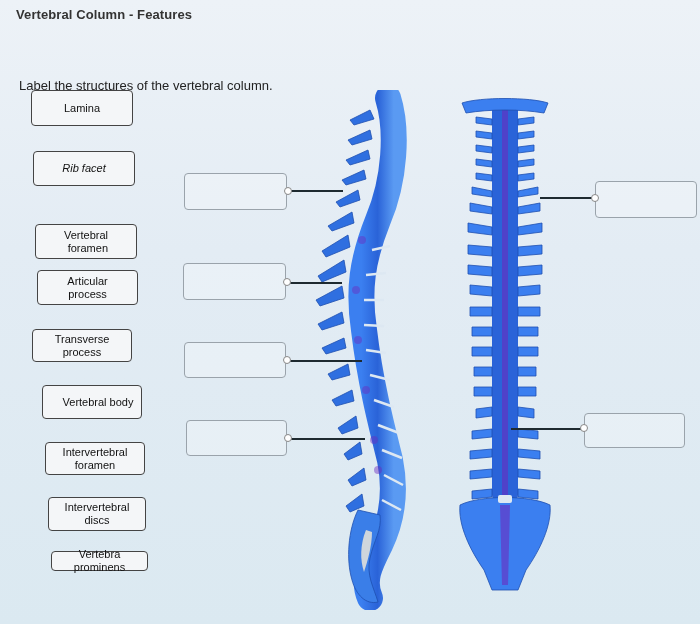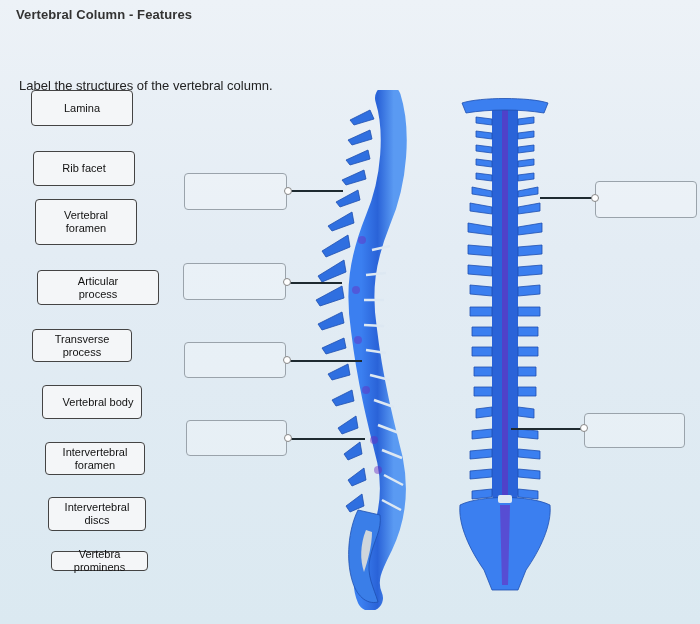--- a/index.html
+++ b/index.html
@@ -43,28 +43,28 @@
 </head>
 <body>
 
 <div class="title">Vertebral Column - Features</div>
 <div class="instructions">Label the structures of the vertebral column.</div>
 
 <div>
   <div class="label-chip" style="left:31px;top:90px;width:102px;height:36px;">
       <span style="white-space:pre">Lamina</span>
     </div>
-  <div class="label-chip" style="left:33px;top:151px;width:102px;height:35px;">
+  <div class="label-chip" style="left:33px;top:151px;width:102px;height:35px;font-style:italic;">
       <span style="white-space:pre">Rib facet</span>
     </div>
-  <div class="label-chip" style="left:35px;top:199px;width:102px;height:46px;">
+  <div class="label-chip" style="left:35px;top:224px;width:102px;height:35px;text-align:right;">
       <span style="white-space:pre">Vertebral
 foramen</span>
     </div>
-  <div class="label-chip" style="left:37px;top:270px;width:122px;height:35px;">
+  <div class="label-chip" style="left:37px;top:270px;width:101px;height:35px;">
       <span style="white-space:pre">Articular
 process</span>
     </div>
   <div class="label-chip" style="left:32px;top:329px;width:100px;height:33px;">
       <span style="white-space:pre">Transverse
 process</span>
     </div>
   <div class="label-chip" style="left:42px;top:385px;width:100px;height:34px;padding-left:12px;">
       <span style="white-space:pre">Vertebral body</span>
     </div>

